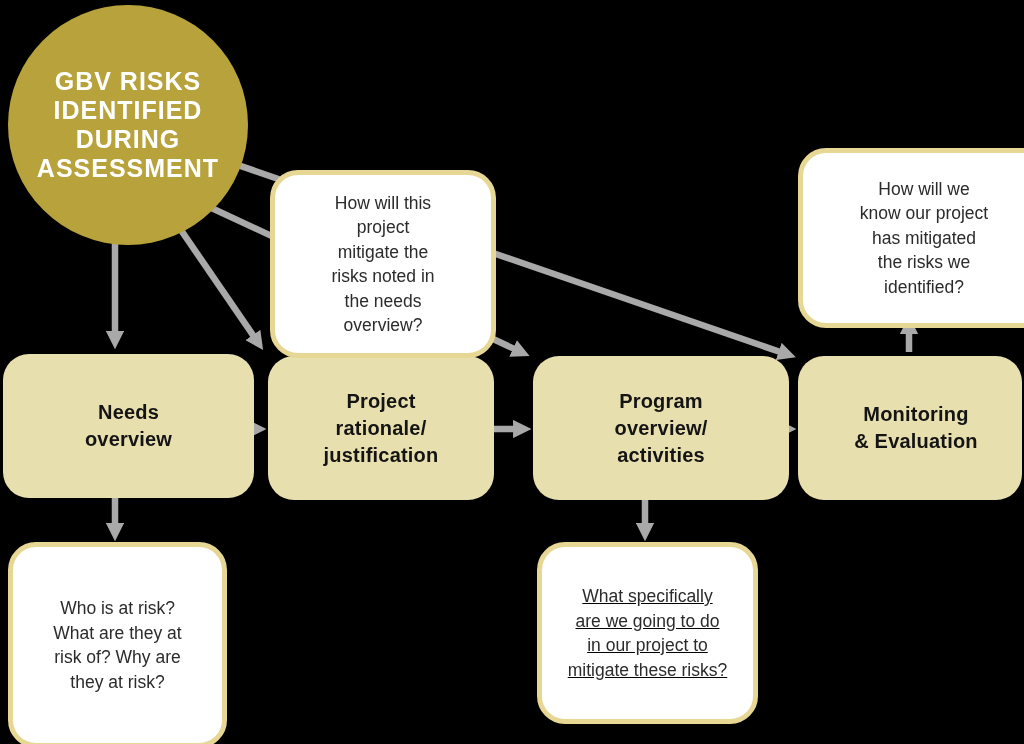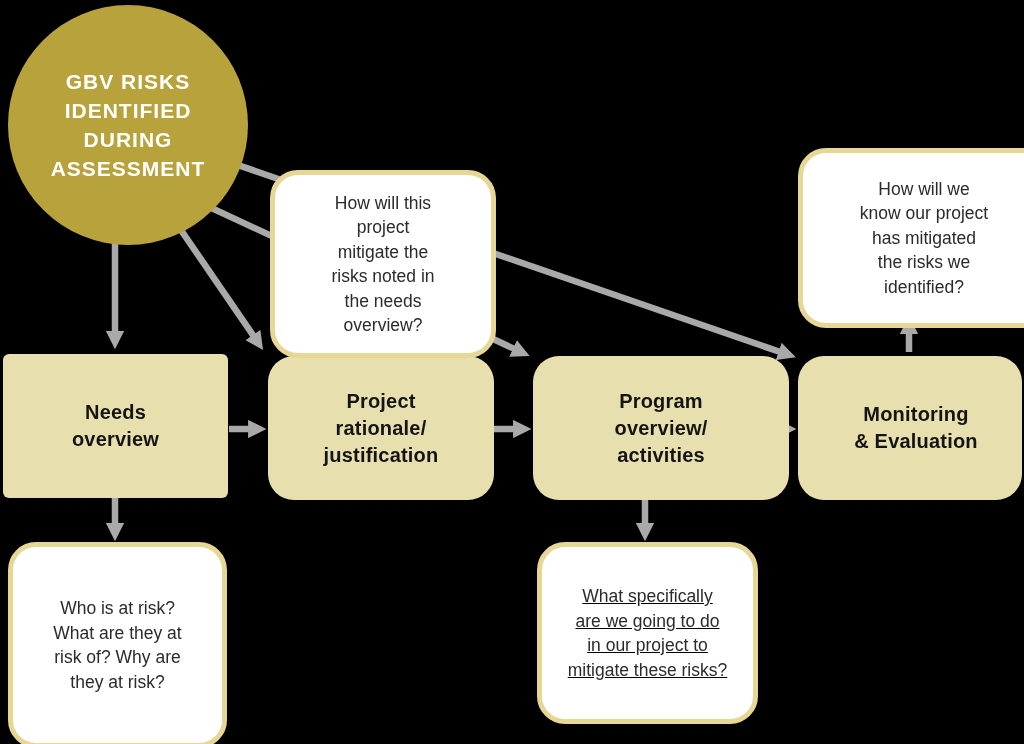--- a/index.html
+++ b/index.html
@@ -34,37 +34,37 @@
   .lines { white-space: pre-line; text-align: center; }
   #assessment-circle {
     left: 8px; top: 5px;
     width: 240px; height: 240px;
     border-radius: 50%;
     background: var(--circle-fill);
   }
   #assessment-circle .lines {
     color: var(--circle-text);
     font-weight: 700;
-    font-size: 21px;
+    font-size: 25px;
     line-height: 29px;
     letter-spacing: 1px;
   }
   .stage {
     background: var(--box-fill);
     border-radius: 26px;
     height: 144px;
   }
   .stage .lines {
     color: var(--label-text);
     font-weight: 700;
     font-size: 20px;
     line-height: 27px;
     letter-spacing: 0.2px;
   }
-  #stage-needs      { left: 3px;   top: 354px; width: 225px; border-radius: 6px; }
+  #stage-needs      { left: 3px;   top: 354px; width: 251px; }
   #stage-rationale  { left: 268px; top: 356px; width: 226px; }
   #stage-program    { left: 533px; top: 356px; width: 256px; }
   #stage-monitoring { left: 798px; top: 356px; width: 224px; padding-left: 12px; }
   .callout {
     background: var(--callout-fill);
     border: 5px solid var(--callout-border);
     border-radius: 28px;
   }
   .callout .lines {
     color: var(--question-text);

